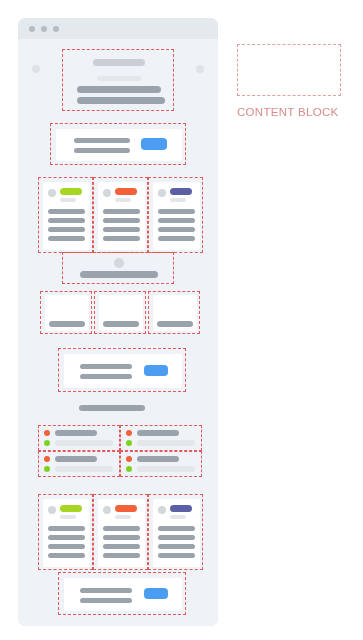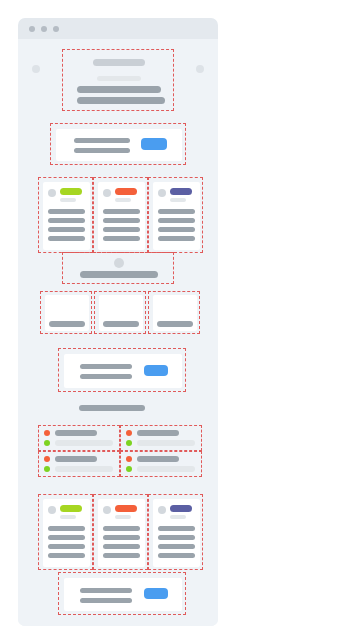--- a/index.html
+++ b/index.html
@@ -292,14 +292,18 @@
         <div class="card" style="left:5px; top:5px; width:118px; height:33px;">
           <div class="bar" style="left:16px; top:10px; width:52px; height:5px;"></div>
           <div class="bar" style="left:16px; top:20px; width:52px; height:5px;"></div>
           <div class="pill" style="left:80px; top:10px; width:24px; height:11px; background:#4a9df0;"></div>
         </div>
       </div>
 
     </div>
   </div>
 
+  <div id="legend">
+    <div id="legend-box"></div>
+    <div id="legend-label">CONTENT BLOCK</div>
+  </div>
 
 </div>
 
 </body></html>

